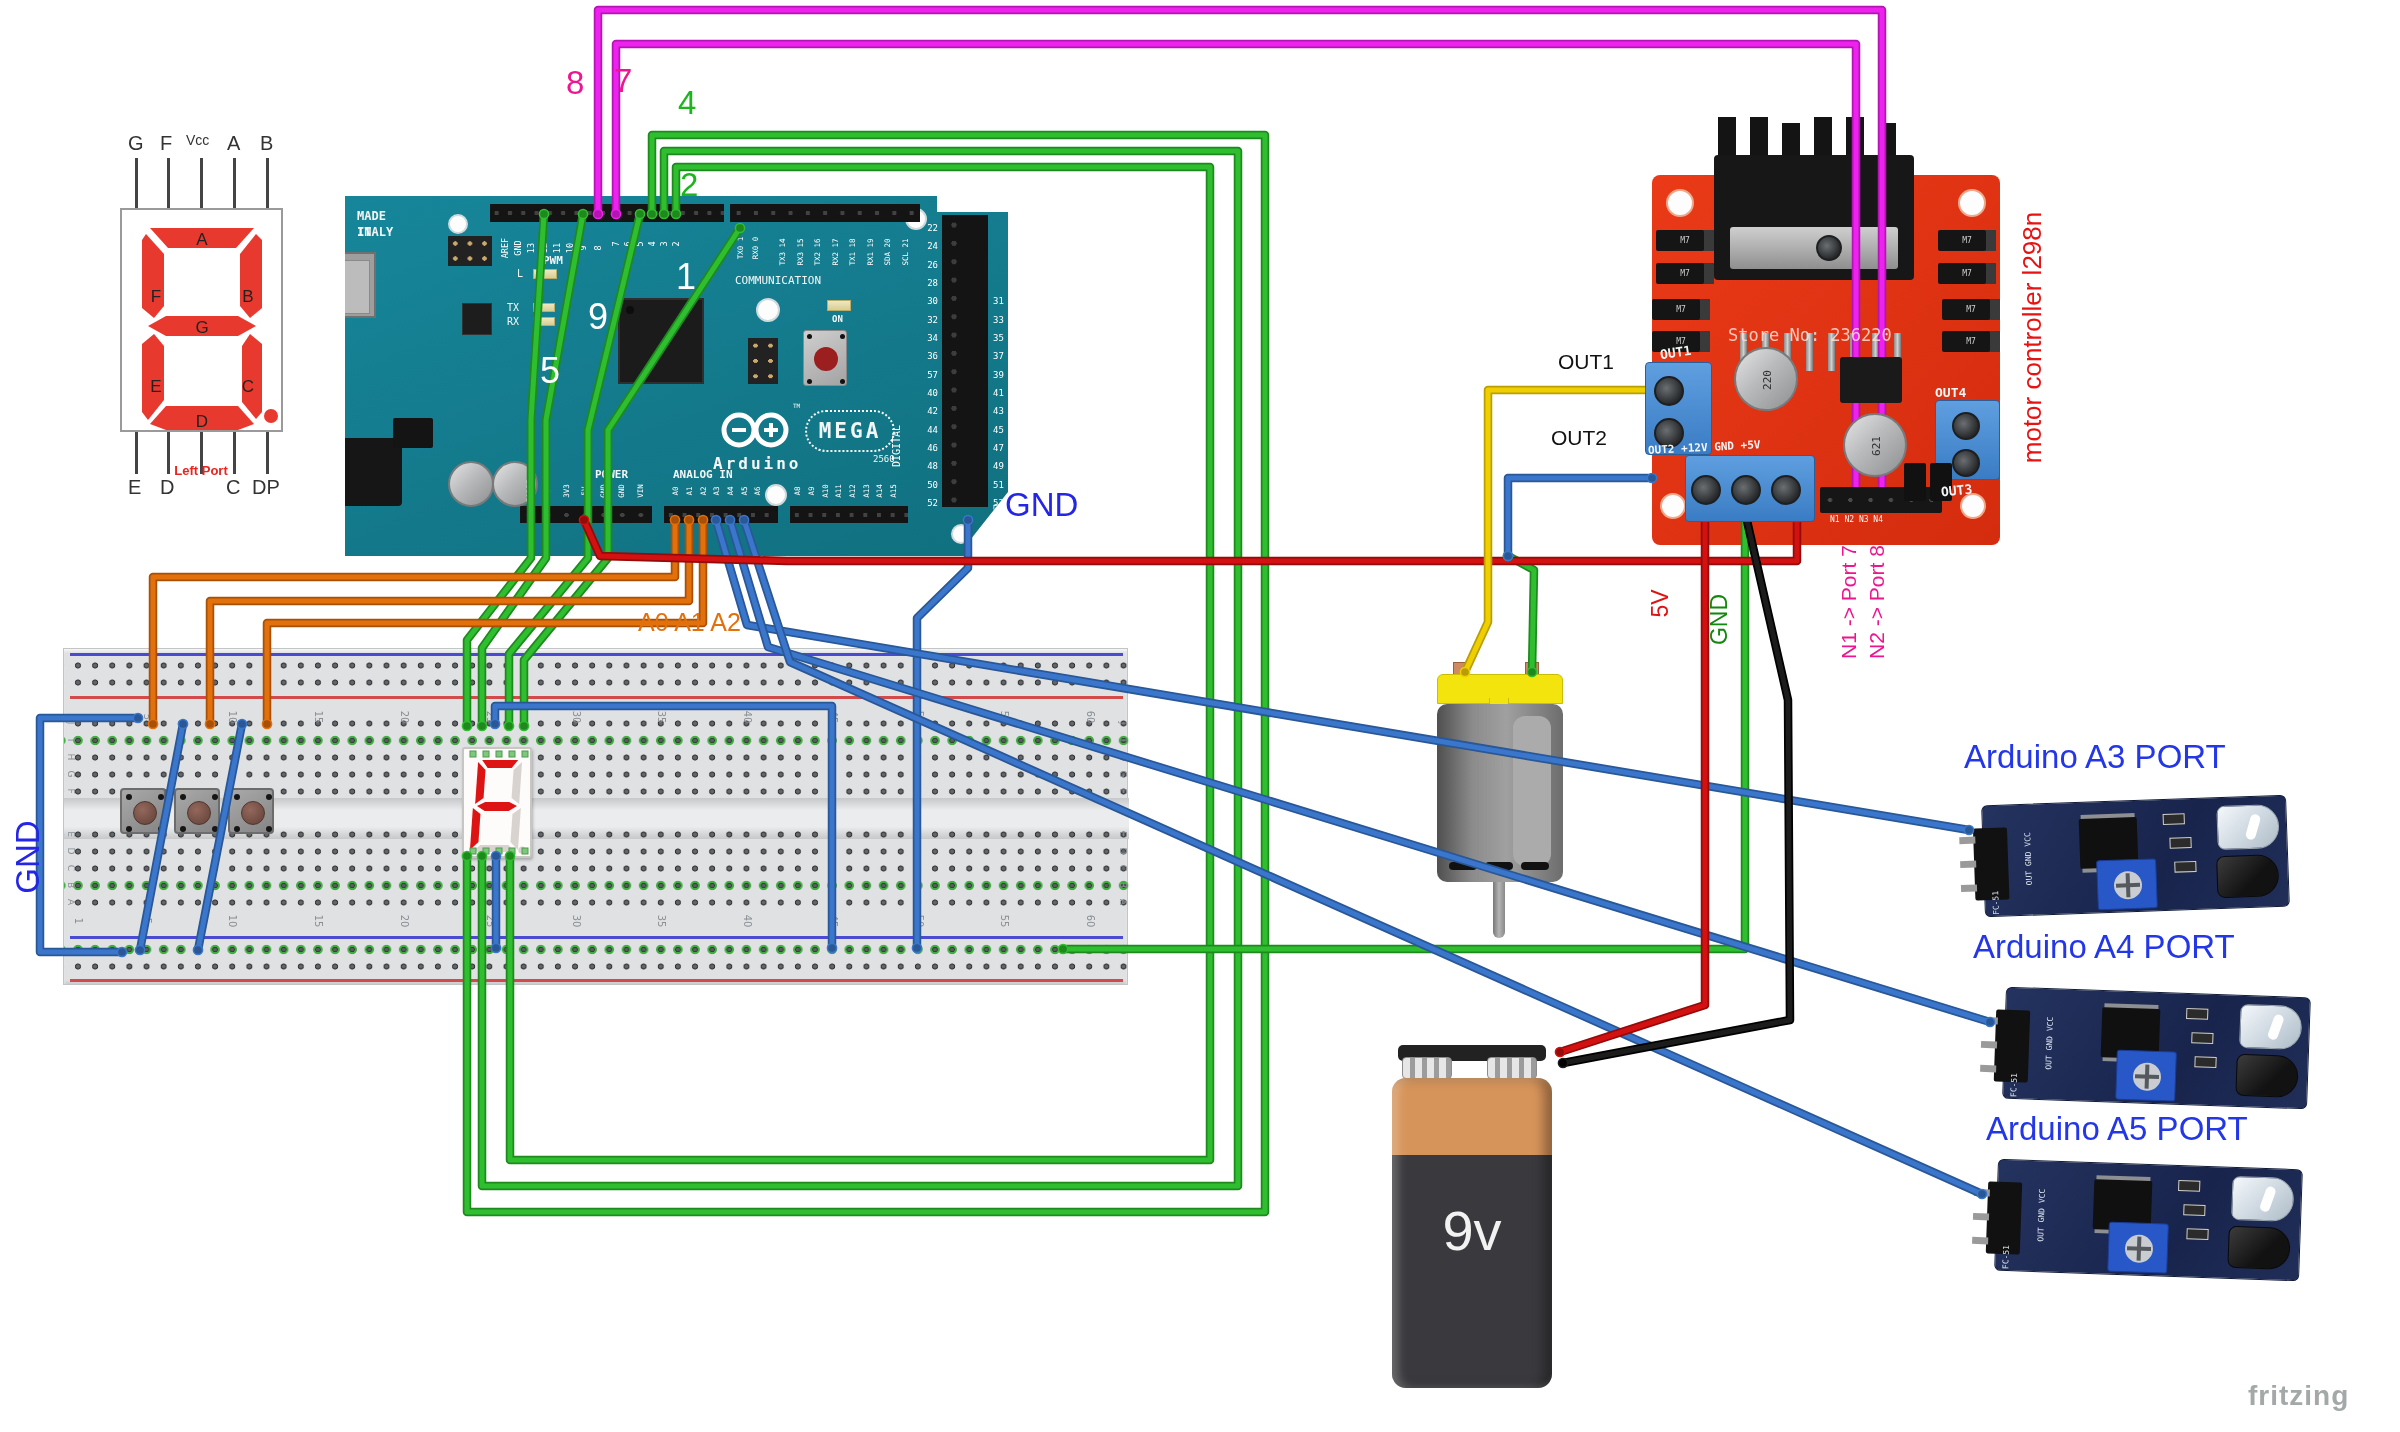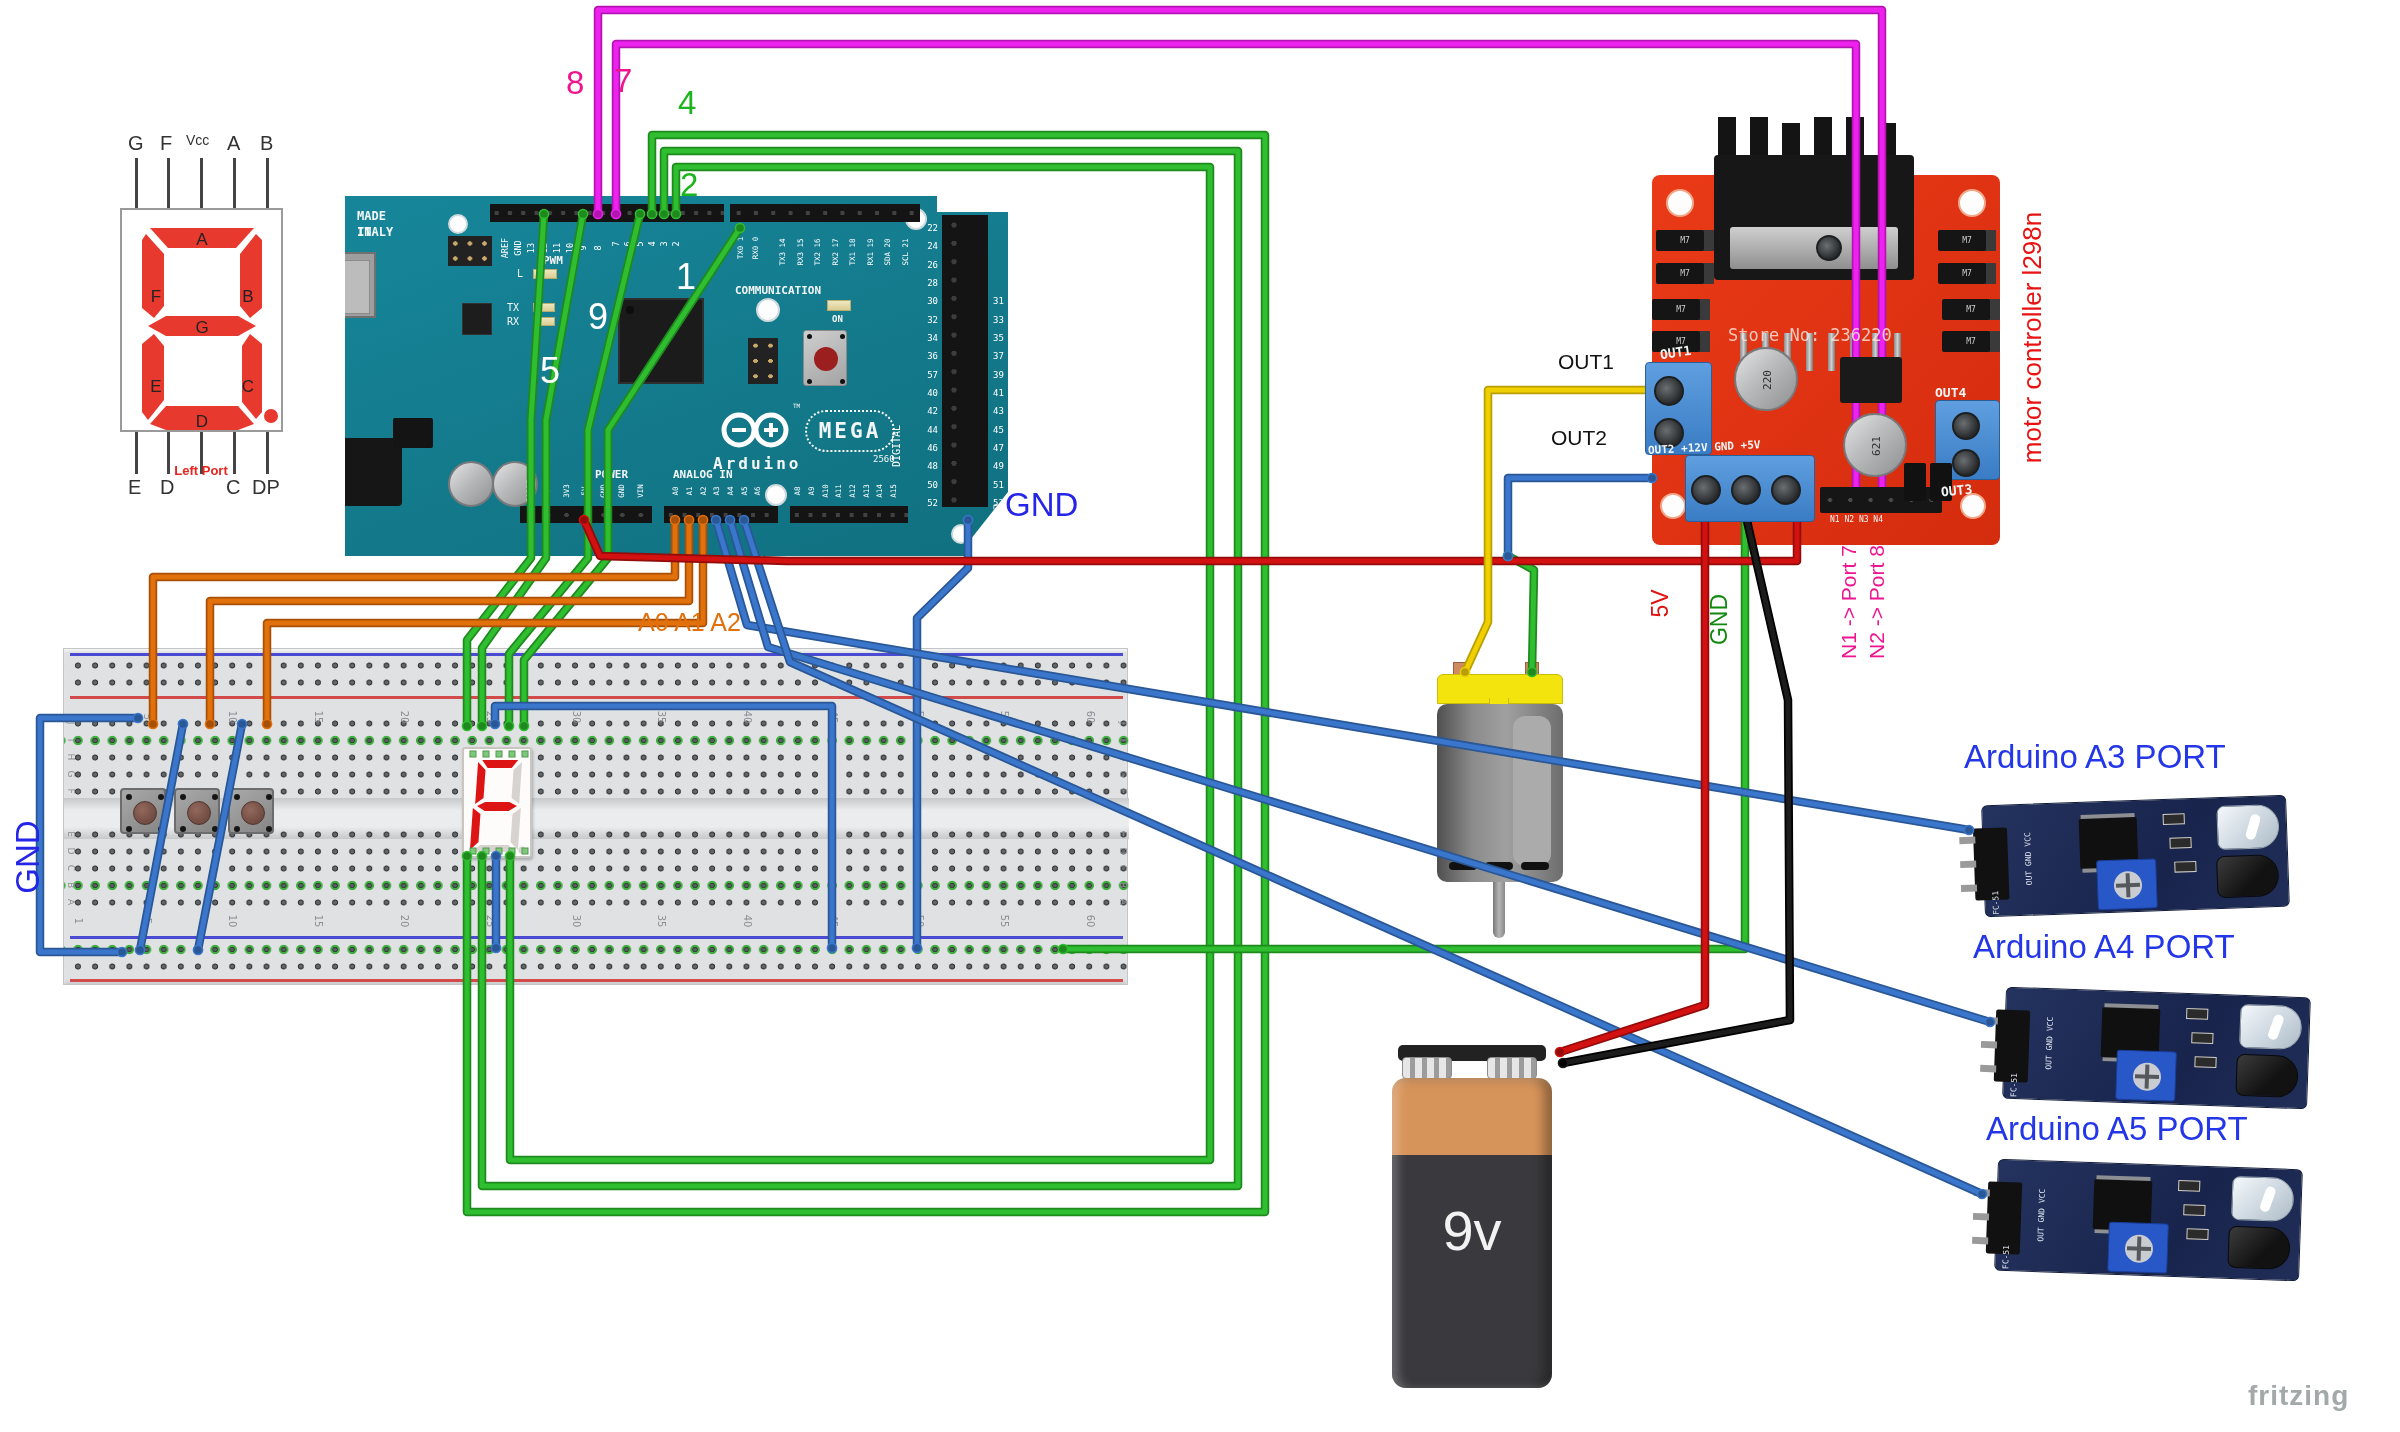--- a/index.html
+++ b/index.html
@@ -117,21 +117,21 @@
     <div class="cap" style="left:103px;top:265px;width:46px;height:46px;"></div>
     <div class="cap" style="left:147px;top:265px;width:46px;height:46px;"></div>
 
     <div class="silk" style="left:198px;top:58px;font-size:11px;font-weight:bold;">PWM</div>
     <div class="silk" style="left:172px;top:72px;font-size:10px;">L</div>
     <div class="ledrect" style="left:188px;top:73px;width:24px;height:10px;"></div>
     <div class="silk" style="left:162px;top:106px;font-size:10px;">TX</div>
     <div class="ledrect" style="left:188px;top:107px;width:22px;height:9px;"></div>
     <div class="silk" style="left:162px;top:120px;font-size:10px;">RX</div>
     <div class="ledrect" style="left:188px;top:121px;width:22px;height:9px;"></div>
-    <div class="silk" style="left:390px;top:88px;font-size:11px;font-weight:bold;">COMMUNICATION</div>
+    <div class="silk" style="left:390px;top:78px;font-size:11px;font-weight:normal;">COMMUNICATION</div>
     <div class="ledrect" style="left:482px;top:104px;width:24px;height:11px;"></div>
     <div class="silk" style="left:487px;top:118px;font-size:9px;font-weight:bold;">ON</div>
     <div class="silk" style="left:592px;top:8px;font-size:9px;">5V</div>
     <div class="silk" style="left:250px;top:272px;font-size:11px;font-weight:bold;">POWER</div>
     <div class="silk" style="left:328px;top:272px;font-size:11px;font-weight:bold;">ANALOG IN</div>
     <div class="silk" style="left:648px;top:308px;font-size:8px;">GND</div>
 
     <div style="left:458px;top:134px;width:44px;height:56px;background:linear-gradient(150deg,#cfcfcf,#a3a3a3);border-radius:3px;border:1px solid #8a8a8a;">
       <div style="left:10px;top:16px;width:24px;height:24px;border-radius:50%;background:#9b1f1f;"></div>
       <div style="left:3px;top:3px;width:5px;height:5px;border-radius:50%;background:#111;"></div>

